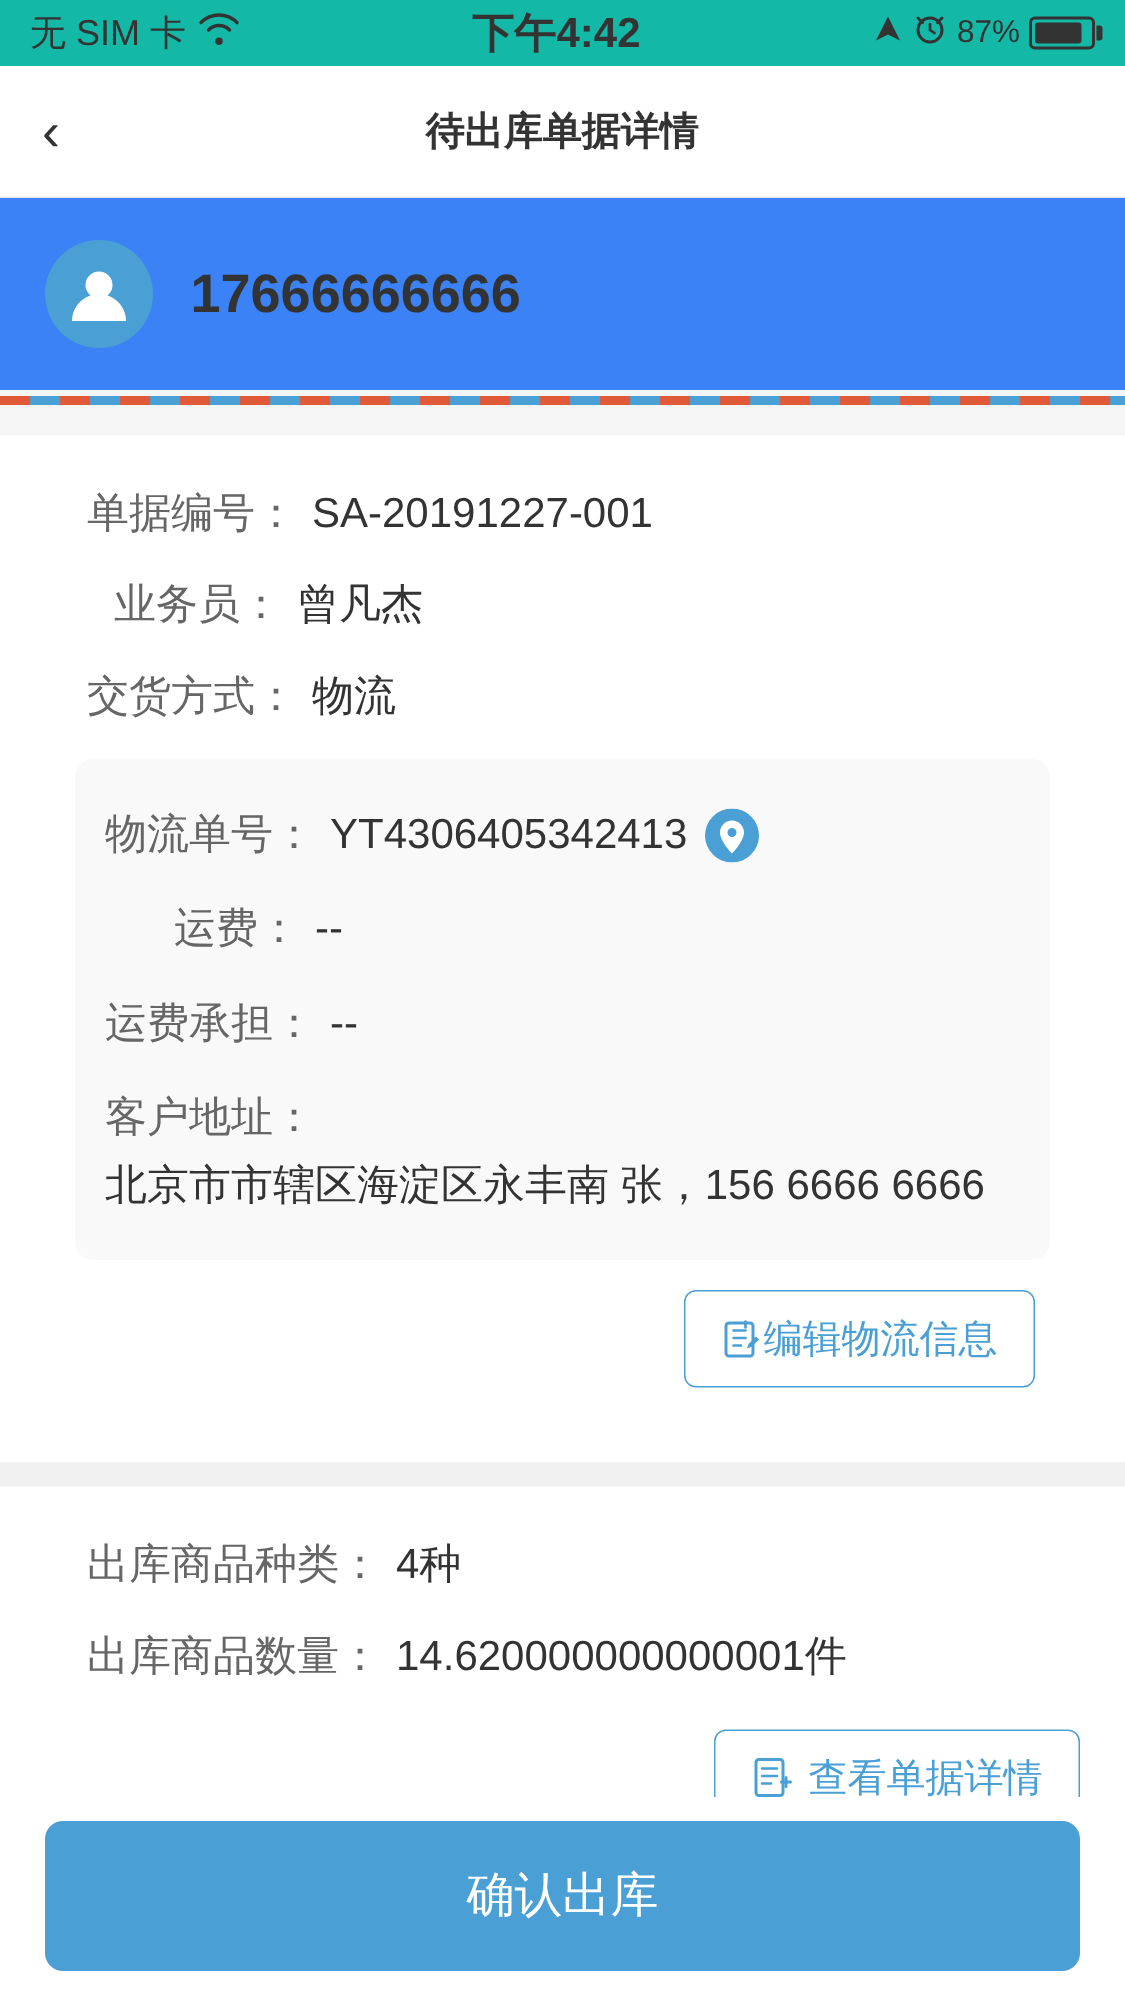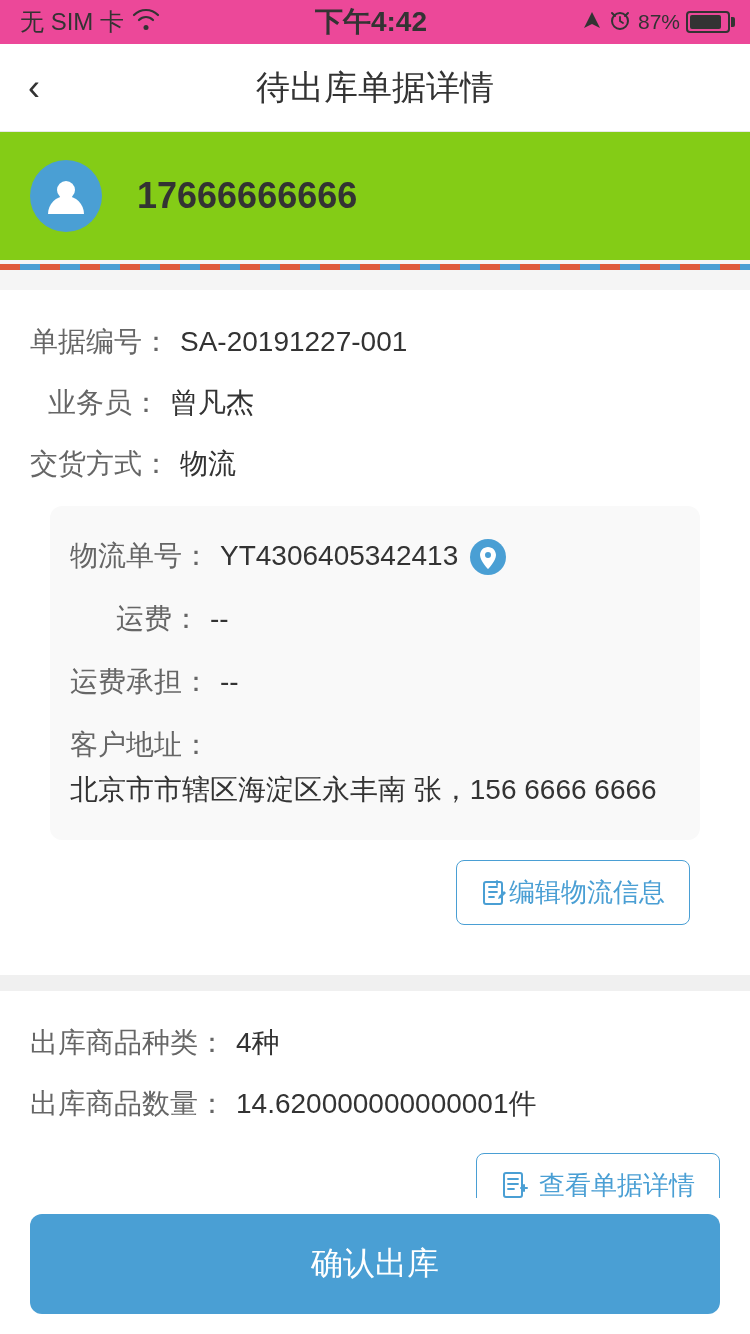--- a/index.html
+++ b/index.html
@@ -9,21 +9,21 @@
       background: #f5f5f5;
       width: 750px;
       min-height: 1334px;
       font-size: 28px;
       color: #333;
       position: relative;
     }
 
     
     .status-bar {
-      background: #ec4899;
+      background: #14b8a6;
       height: 44px;
       display: flex;
       align-items: center;
       justify-content: space-between;
       padding: 0 20px;
       font-size: 24px;
       font-weight: 500;
     }
     .status-left {
       display: flex;
@@ -76,37 +76,37 @@
     }
     .nav-back {
       position: absolute;
       left: 28px;
       font-size: 36px;
       color: #333;
       cursor: pointer;
       font-weight: 300;
     }
     .nav-title {
-      font-size: 34px;
-      font-weight: 400;
+      font-size: 26px;
+      font-weight: 700;
       color: #333;
     }
 
     
     .content {
       padding-bottom: 120px;
     }
 
     
     .user-header {
-      background: #84cc16;
+      background: #3b82f6;
       padding: 28px 30px;
       display: flex;
       align-items: center;
-      gap: 35px;
+      gap: 25px;
       margin-bottom: 4px;
     }
     .user-avatar {
       width: 72px;
       height: 72px;
       border-radius: 50%;
       background: #4a9fd4;
       display: flex;
       align-items: center;
       justify-content: center;
@@ -147,20 +147,21 @@
     .info-row:last-child {
       margin-bottom: 0;
     }
     .info-label {
       color: #666;
       min-width: 140px;
       text-align: right;
       flex-shrink: 0;
       padding-right: 10px;
       line-height: 1.6;
+      margin-left: 28px;
     }
     .info-value {
       color: #333;
       line-height: 1.6;
       flex: 1;
     }
 
     
     .logistics-card {
       background: #f9f9f9;

